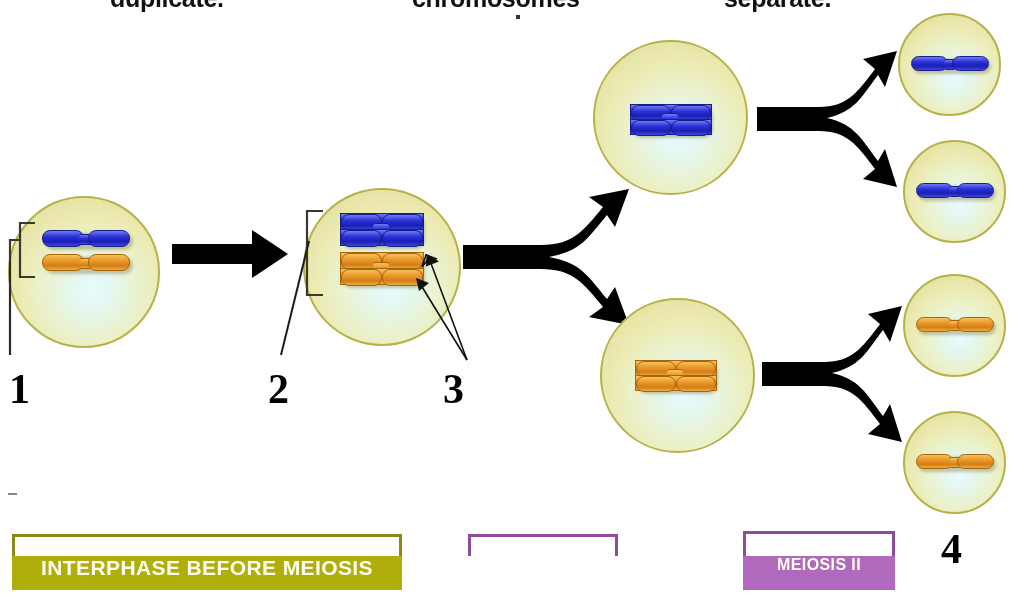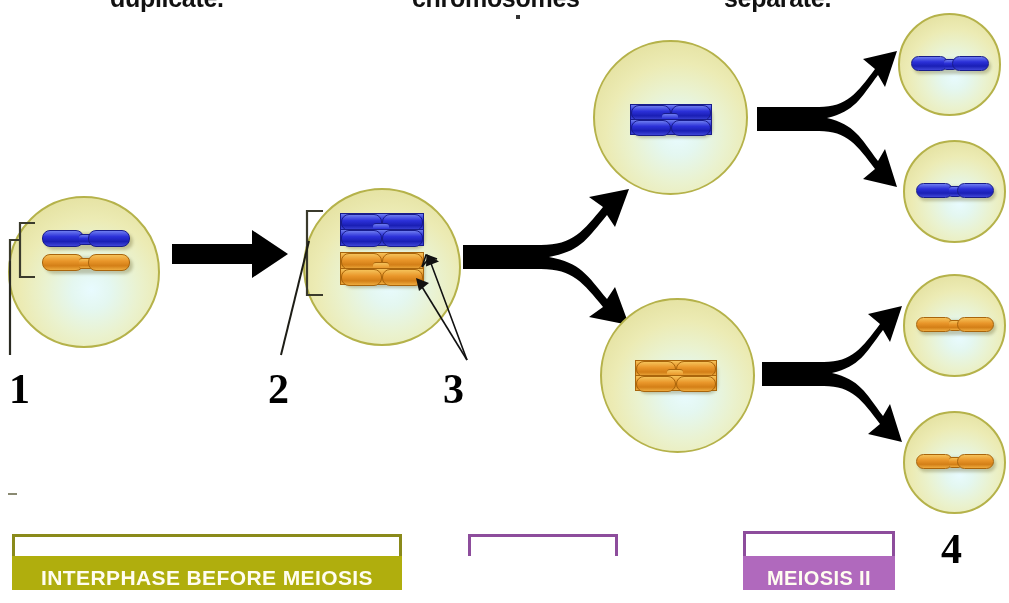--- a/index.html
+++ b/index.html
@@ -28,21 +28,21 @@
     font-weight:bold;
     font-size:42px;
     color:#000;
     line-height:1;
   }
 
   
   .stagebar{
     position:absolute;
     display:flex;
-    align-items:flex-end;
+    align-items:flex-start;
     justify-content:center;
     color:#fffdf0;
     font-weight:bold;
     letter-spacing:0.4px;
     box-sizing:border-box;
   }
   .bracket{
     position:absolute;
     border-left:3px solid;
     border-right:3px solid;
@@ -292,17 +292,17 @@
   <div style="position:absolute;left:8px;top:493px;width:9px;height:2px;background:#8a8a72;"></div>
 
   <div class="bracket" style="left:12px;top:534px;width:390px;height:22px;border-color:#8a8a1a;"></div>
   <div class="stagebar" style="left:12px;top:556px;width:390px;height:34px;background:#b0ae0d;font-size:21px;">
     <span>INTERPHASE BEFORE MEIOSIS</span>
   </div>
 
   <div class="bracket" style="left:468px;top:534px;width:150px;height:22px;border-color:#8d4d9c;"></div>
 
   <div class="bracket" style="left:743px;top:531px;width:152px;height:25px;border-color:#8d4d9c;"></div>
-  <div class="stagebar" style="left:743px;top:556px;width:152px;height:34px;background:#b069bd;font-size:20px;">
+  <div class="stagebar" style="left:743px;top:556px;width:152px;height:34px;background:#b069bd;font-size:16px;">
     <span>MEIOSIS II</span>
   </div>
 
 </div>
 
 </body></html>

